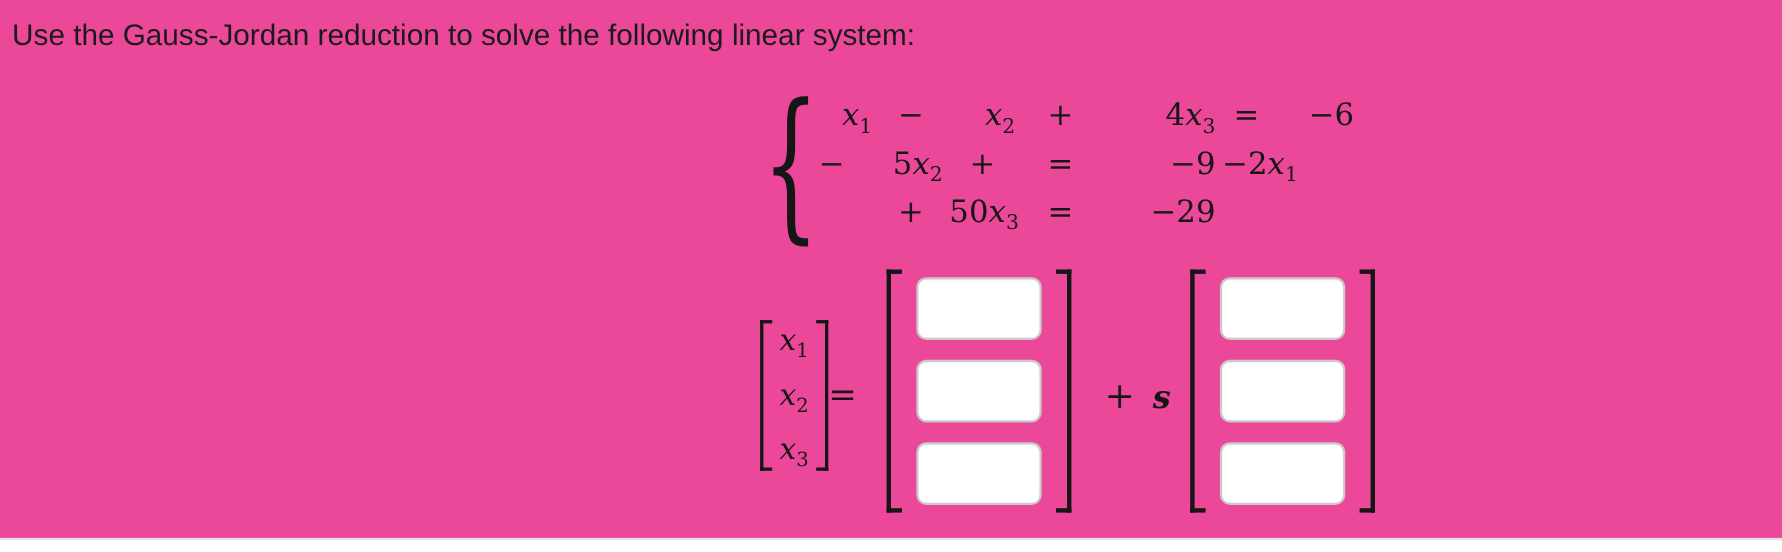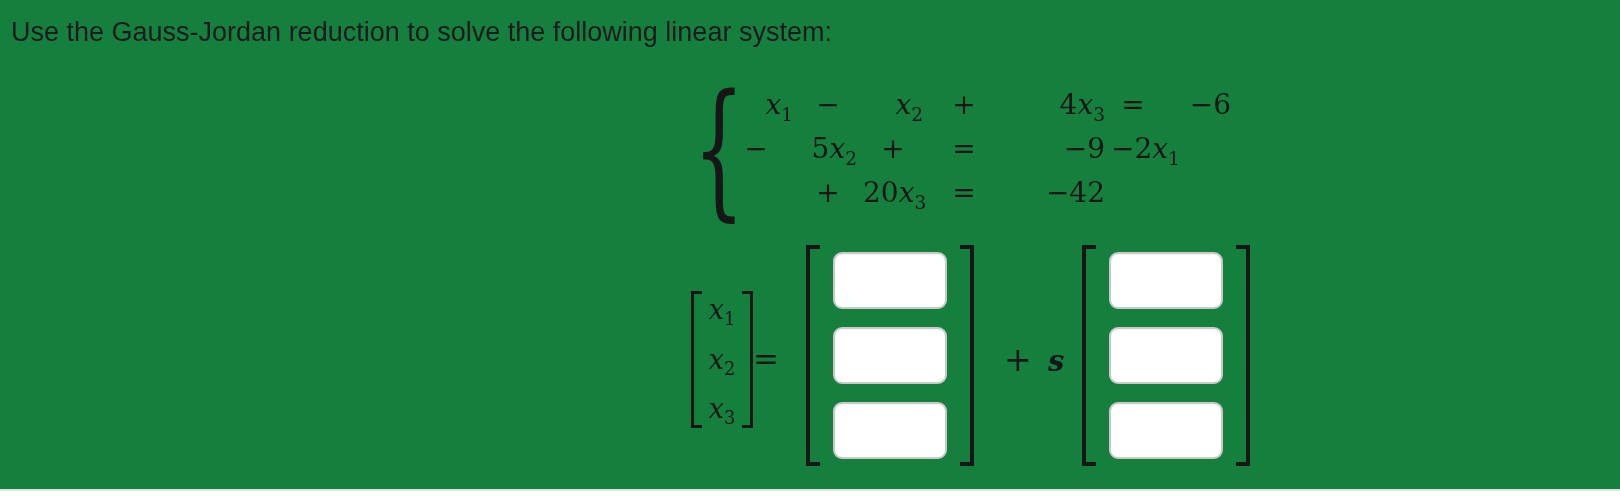--- a/index.html
+++ b/index.html
@@ -1,19 +1,19 @@
 <!DOCTYPE html>
 <html><head>
 <meta charset="utf-8">
 <style>
   * { margin:0; padding:0; box-sizing:border-box; }
   html,body { background:#ffffff; }
   .screen {
     position:relative; width:1620px; height:502px;
-    background:#15803d; overflow:hidden;
+    background:#ec4899; overflow:hidden;
     font-family:"Liberation Sans", sans-serif;
     color:#1b1b1d;
   }
   .title {
     position:absolute; left:11px; top:16px;
     font-size:27px; line-height:32px; color:#1b1b1d;
   }
 
   
   .system { position:absolute; left:697px; top:83px; }
@@ -92,23 +92,23 @@
       <span class="cell cc">−</span>
       <span class="cell cr"><span>5</span><span class="v">x</span><sub>2</sub></span>
       <span class="cell cc">+</span>
       <span class="cell cc">=</span>
       <span class="cell cr">−9</span>
 
       <span class="cell cr"><span>−2</span><span class="v">x</span><sub>1</sub></span>
       <span class="cell cc"></span>
       <span class="cell cr"><span></span><span class="v"></span><sub></sub></span>
       <span class="cell cc">+</span>
-      <span class="cell cr"><span>20</span><span class="v">x</span><sub>3</sub></span>
+      <span class="cell cr"><span>50</span><span class="v">x</span><sub>3</sub></span>
       <span class="cell cc">=</span>
-      <span class="cell cr">−42</span>
+      <span class="cell cr">−29</span>
     </div>
   </div>
 
   <div class="vec" style="left:691px; top:291px; height:137px;">
     <div class="bk bk-l"></div>
     <div class="xvec-entries">
       <span class="ent"><span class="v">x</span><sub>1</sub></span>
       <span class="ent"><span class="v">x</span><sub>2</sub></span>
       <span class="ent"><span class="v">x</span><sub>3</sub></span>
     </div>

